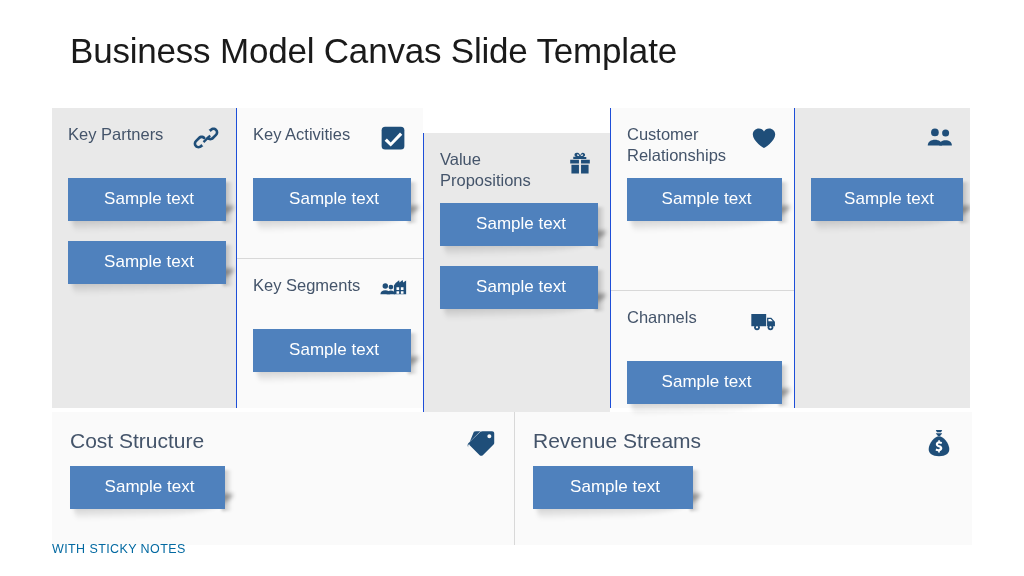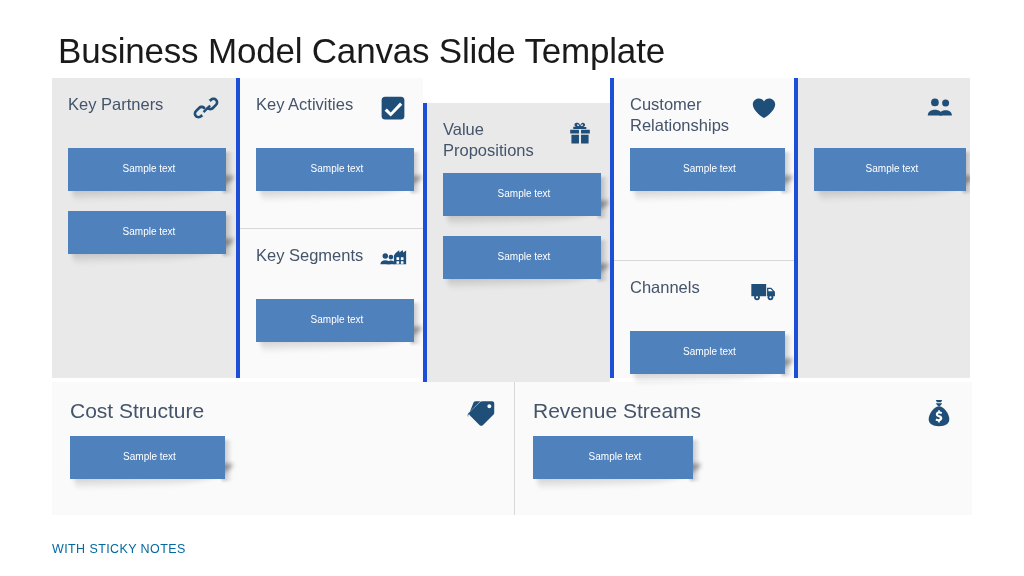--- a/index.html
+++ b/index.html
@@ -11,35 +11,35 @@
     width: 1024px;
     height: 576px;
     overflow: hidden;
     font-family: "Liberation Sans", sans-serif;
     position: relative;
   }
 
   
   .slide-title {
     position: absolute;
-    left: 58px;
+    left: 70px;
     top: 29px;
     font-size: 35px;
     line-height: 44px;
     color: #1a1a1a;
     font-weight: 400;
     letter-spacing: -0.2px;
     white-space: nowrap;
   }
 
   
   .canvas {
     position: absolute;
     left: 52px;
-    top: 78px;
+    top: 108px;
     width: 920px;
     height: 437px;
   }
 
   
   .row-top {
     position: absolute;
     left: 0;
     top: 0;
     width: 920px;
@@ -48,21 +48,21 @@
   }
   .col {
     position: relative;
     height: 100%;
     box-sizing: border-box;
     display: flex;
     flex-direction: column;
   }
   .col.gray  { background: #e9e9e9; }
   .col.white { background: #fafafa; }
-  .col + .col { border-left: 4px solid #1d4ed8; }
+  .col + .col { border-left: 1px solid #1d4ed8; }
 
   .col-c1 { width: 184px; }
   .col-c2 { width: 187px; }
   .col-c3 { width: 187px; margin-top: 25px; }
   .col-c4 { width: 184px; gap: 32px; }
   .col-c5 { width: 176px; }
 
   
   .cell {
     position: relative;
@@ -135,21 +135,21 @@
   .note-wrap {
     position: relative;
     margin-bottom: 20px;
     width: 100%;
   }
   .note {
     position: relative;
     z-index: 2;
     background: #4f81bd;
     color: #ffffff;
-    font-size: 10px;
+    font-size: 17px;
     line-height: 18px;
     text-align: center;
     padding: 12px 6px 13px 10px;
     box-sizing: border-box;
   }
   
   .note-wrap::after {
     content: "";
     position: absolute;
     z-index: 1;

